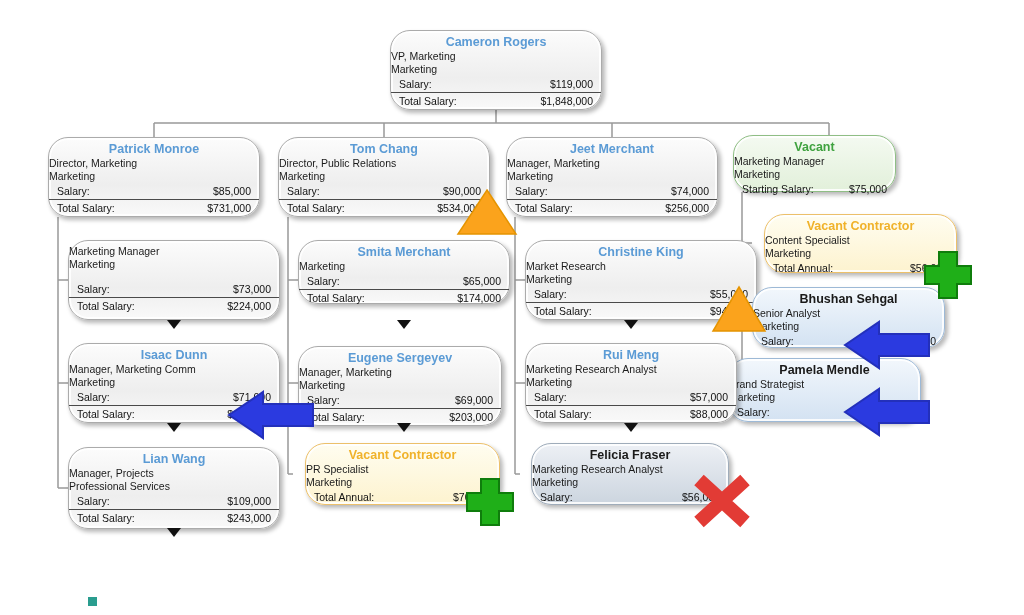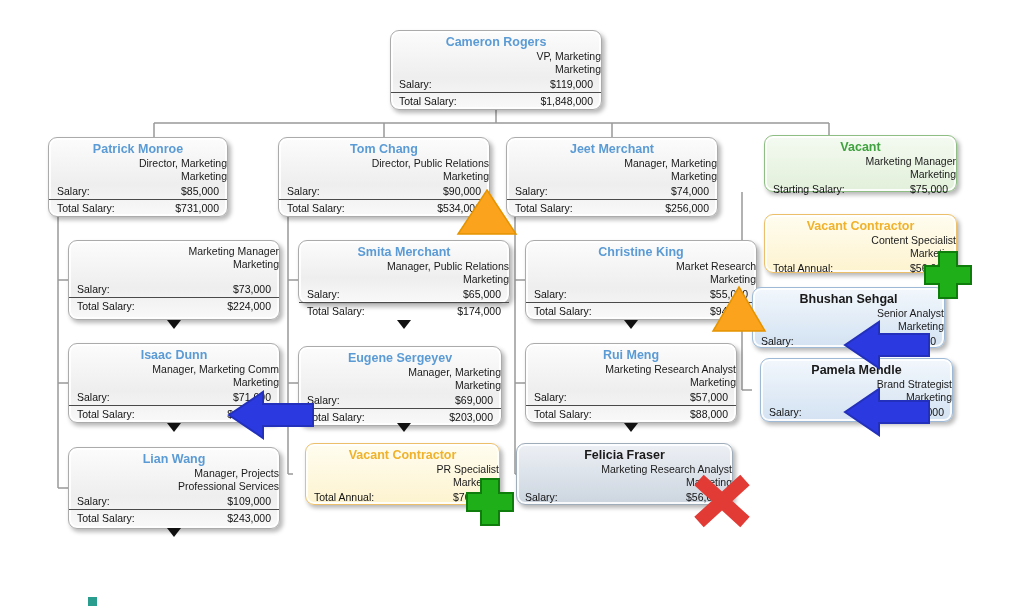--- a/index.html
+++ b/index.html
@@ -1,24 +1,24 @@
 <!DOCTYPE html>
 <html><head>
 <meta charset="utf-8">
 <style>
   html,body{margin:0;padding:0;background:#ffffff;}
   #canvas{position:relative;width:1024px;height:615px;background:#ffffff;overflow:hidden;
           font-family:"Liberation Sans","DejaVu Sans",sans-serif;}
   svg.layer{position:absolute;left:0;top:0;pointer-events:none;}
-  .card{position:absolute;box-sizing:border-box;border-radius:9px;border:1px solid #ababab;
+  .card{position:absolute;box-sizing:border-box;border-radius:20px;border:1px solid #ababab;
         background:linear-gradient(180deg,#fcfcfc 0%,#eeeeee 60%,#f9f9f9 100%);
         box-shadow:inset 0 0 0 2px rgba(255,255,255,.85), 2.5px 3px 4px rgba(0,0,0,.28);
         display:flex;flex-direction:column;padding-top:4px;}
   .nm{font-weight:bold;font-size:12.5px;line-height:15px;text-align:center;color:#5b9bd5;}
-  .tt,.dp{font-size:10.5px;line-height:13px;text-align:right;color:#1a1a1a;}
+  .tt,.dp{font-size:10.5px;line-height:13px;text-align:left;color:#1a1a1a;}
   .rws{margin-top:auto;margin-bottom:5px;}
   .rw{display:flex;justify-content:space-between;font-size:10.5px;line-height:14px;color:#111;
       padding:1px 8px 1px 8px;}
   .rw.sep{border-top:1px solid #4a4a4a;}
   .t-green{background:linear-gradient(180deg,#f4faf1 0%,#e2f0da 100%);border-color:#8fbe85;}
   .t-green .nm{color:#3fa23f;}
   .t-yellow{background:linear-gradient(180deg,#fffdf0 0%,#fdf3cf 100%);border-color:#ecc06a;margin-left:12px;}
   .t-yellow .nm{color:#f0b22a;}
   .t-blue{background:linear-gradient(180deg,#f2f7fc 0%,#d3e2f2 100%);border-color:#9db9d6;}
   .t-blue .nm{color:#1a1a1a;}
@@ -50,21 +50,21 @@
           <span>Salary:</span>
           <span>$119,000</span>
         </div>
       <div class="rw sep">
           <span>Total Salary:</span>
           <span>$1,848,000</span>
         </div>
     </div>
   </div>
 
-  <div class="card" style="left:48px;top:137px;width:180px;height:80px">
+  <div class="card" style="left:48px;top:137px;width:212px;height:80px">
     <div class="nm">Patrick Monroe</div>
     <div class="tt">Director, Marketing</div>
     <div class="dp">Marketing</div>
     <div class="rws">
       <div class="rw">
           <span>Salary:</span>
           <span>$85,000</span>
         </div>
       <div class="rw sep">
           <span>Total Salary:</span>
@@ -98,21 +98,21 @@
           <span>Salary:</span>
           <span>$74,000</span>
         </div>
       <div class="rw sep">
           <span>Total Salary:</span>
           <span>$256,000</span>
         </div>
     </div>
   </div>
 
-  <div class="card t-green" style="left:764px;top:135px;width:193px;height:57px">
+  <div class="card t-green" style="left:733px;top:135px;width:163px;height:57px">
     <div class="nm">Vacant</div>
     <div class="tt">Marketing Manager</div>
     <div class="dp">Marketing</div>
     <div class="rws">
       <div class="rw">
           <span>Starting Salary:</span>
           <span>$75,000</span>
         </div>
     </div>
   </div>
@@ -127,21 +127,20 @@
         </div>
       <div class="rw sep">
           <span>Total Salary:</span>
           <span>$224,000</span>
         </div>
     </div>
   </div>
 
   <div class="card" style="left:298px;top:240px;width:212px;height:64px">
     <div class="nm">Smita Merchant</div>
-    <div class="tt">Manager, Public Relations</div>
     <div class="dp">Marketing</div>
     <div class="rws">
       <div class="rw">
           <span>Salary:</span>
           <span>$65,000</span>
         </div>
       <div class="rw sep">
           <span>Total Salary:</span>
           <span>$174,000</span>
         </div>
@@ -181,21 +180,21 @@
     <div class="tt">Senior Analyst</div>
     <div class="dp">Marketing</div>
     <div class="rws">
       <div class="rw">
           <span>Salary:</span>
           <span>$42,000</span>
         </div>
     </div>
   </div>
 
-  <div class="card t-blue" style="left:760px;top:358px;width:193px;height:64px">
+  <div class="card t-blue" style="left:728px;top:358px;width:193px;height:64px">
     <div class="nm">Pamela Mendle</div>
     <div class="tt">Brand Strategist</div>
     <div class="dp">Marketing</div>
     <div class="rws">
       <div class="rw">
           <span>Salary:</span>
           <span>$35,000</span>
         </div>
     </div>
   </div>
@@ -269,21 +268,21 @@
     <div class="tt">PR Specialist</div>
     <div class="dp">Marketing</div>
     <div class="rws">
       <div class="rw">
           <span>Total Annual:</span>
           <span>$70,000</span>
         </div>
     </div>
   </div>
 
-  <div class="card t-gray" style="left:516px;top:443px;width:217px;height:62px">
+  <div class="card t-gray" style="left:531px;top:443px;width:198px;height:62px">
     <div class="nm">Felicia Fraser</div>
     <div class="tt">Marketing Research Analyst</div>
     <div class="dp">Marketing</div>
     <div class="rws">
       <div class="rw">
           <span>Salary:</span>
           <span>$56,000</span>
         </div>
     </div>
   </div>

